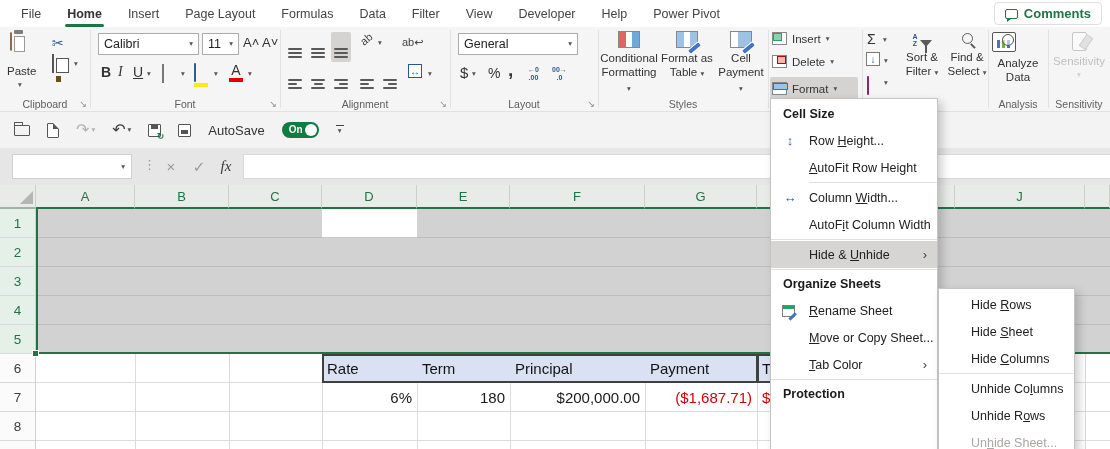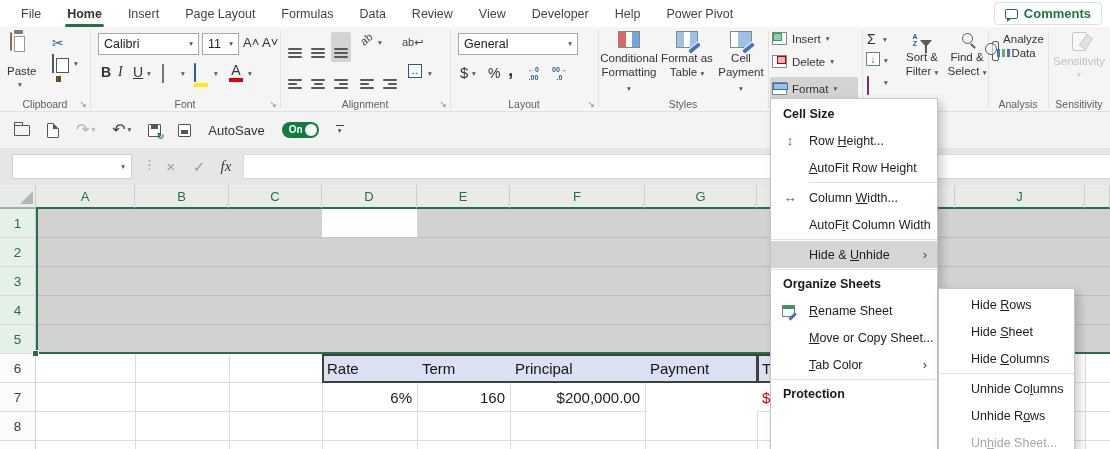--- a/index.html
+++ b/index.html
@@ -146,21 +146,21 @@
 
 <div class="stage">
 
   <div class="tabbar">
       <div class="tab">File</div>
       <div class="tab active">Home</div>
       <div class="tab">Insert</div>
       <div class="tab">Page Layout</div>
       <div class="tab">Formulas</div>
       <div class="tab">Data</div>
-      <div class="tab">Review</div>
+      <div class="tab">Filter</div>
       <div class="tab">View</div>
       <div class="tab">Developer</div>
       <div class="tab">Help</div>
       <div class="tab">Power Pivot</div>
     </div>
   <div class="comments-btn">
     <span class="bubble"></span>
     <span>Comments</span>
   </div>
 
@@ -354,21 +354,21 @@
         </span>
         <span class="two-line"><span>Sort &amp; Filter</span> <span class="chev">▾</span></span>
       </div>
       <div class="abs" style="left:84px;top:6px;width:42px;display:flex;flex-direction:column;align-items:center;gap:6px">
         <span class="magni"></span>
         <span class="two-line"><span>Find &amp; Select</span> <span class="chev">▾</span></span>
       </div>
     </div>
 
     <div class="group" style="left:988px;width:60px">
-      <div class="abs" style="left:4px;top:5px;width:52px;display:flex;flex-direction:row;align-items:flex-end;gap:4px">
+      <div class="abs" style="left:4px;top:5px;width:52px;display:flex;flex-direction:column;align-items:flex-start;gap:4px">
         <span class="analyze-icon"></span>
         <span class="two-line">Analyze Data</span>
       </div>
       <div class="glabel">Analysis</div>
     </div>
 
     <div class="group" style="left:1048px;width:62px">
       <div class="abs disabled-g" style="left:5px;top:5px;width:52px;display:flex;flex-direction:column;align-items:center;gap:3px">
         <span class="sens-icon"></span>
         <span class="two-line" style="color:#8a8a8a">Sensitivity</span>
@@ -510,22 +510,23 @@
       <div class="cell th" style="left: 645px; top: 169px; width: 113px; height: 29px;">Payment</div>
       <div class="cell th" style="left: 757px; top: 169px; width: 114px; height: 29px;">To</div>
       <div class="cell" style="left: 870px; top: 169px; width: 86px; height: 29px;"></div>
       <div class="cell" style="left: 955px; top: 169px; width: 131px; height: 29px;"></div>
       <div class="cell" style="left: 1085px; top: 169px; width: 26px; height: 29px;"></div>
       <div class="rh" style="top: 198px; height: 29px;">7</div>
       <div class="cell" style="left: 36px; top: 198px; width: 100px; height: 29px;"></div>
       <div class="cell" style="left: 135px; top: 198px; width: 95px; height: 29px;"></div>
       <div class="cell" style="left: 229px; top: 198px; width: 94px; height: 29px;"></div>
       <div class="cell right" style="left: 322px; top: 198px; width: 96px; height: 29px;">6%</div>
-      <div class="cell right" style="left: 417px; top: 198px; width: 94px; height: 29px;">160</div>
+      <div class="cell right" style="left: 417px; top: 198px; width: 94px; height: 29px;">180</div>
       <div class="cell right" style="left: 510px; top: 198px; width: 136px; height: 29px;">$200,000.00</div>
+      <div class="cell right red" style="left: 645px; top: 198px; width: 113px; height: 29px;">($1,687.71)</div>
       <div class="cell red" style="left: 757px; top: 198px; width: 114px; height: 29px;">$</div>
       <div class="cell" style="left: 870px; top: 198px; width: 86px; height: 29px;"></div>
       <div class="cell" style="left: 955px; top: 198px; width: 131px; height: 29px;"></div>
       <div class="cell" style="left: 1085px; top: 198px; width: 26px; height: 29px;"></div>
       <div class="rh" style="top: 227px; height: 29px;">8</div>
       <div class="cell" style="left: 36px; top: 227px; width: 100px; height: 29px;"></div>
       <div class="cell" style="left: 135px; top: 227px; width: 95px; height: 29px;"></div>
       <div class="cell" style="left: 229px; top: 227px; width: 94px; height: 29px;"></div>
       <div class="cell" style="left: 322px; top: 227px; width: 96px; height: 29px;"></div>
       <div class="cell" style="left: 417px; top: 227px; width: 94px; height: 29px;"></div>

